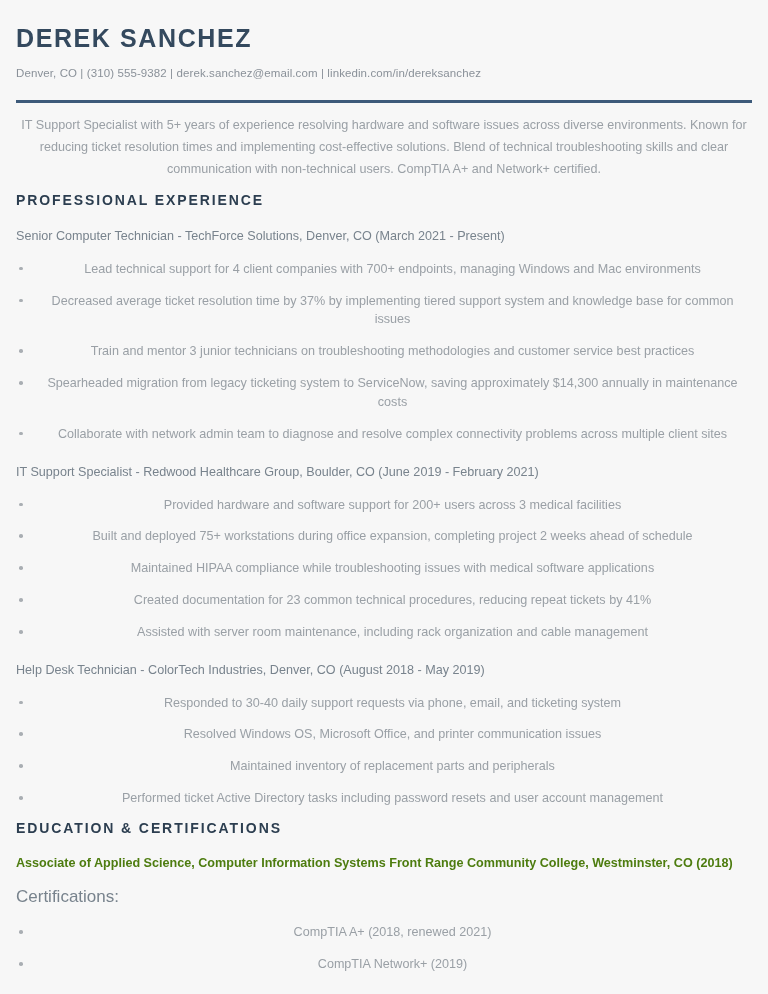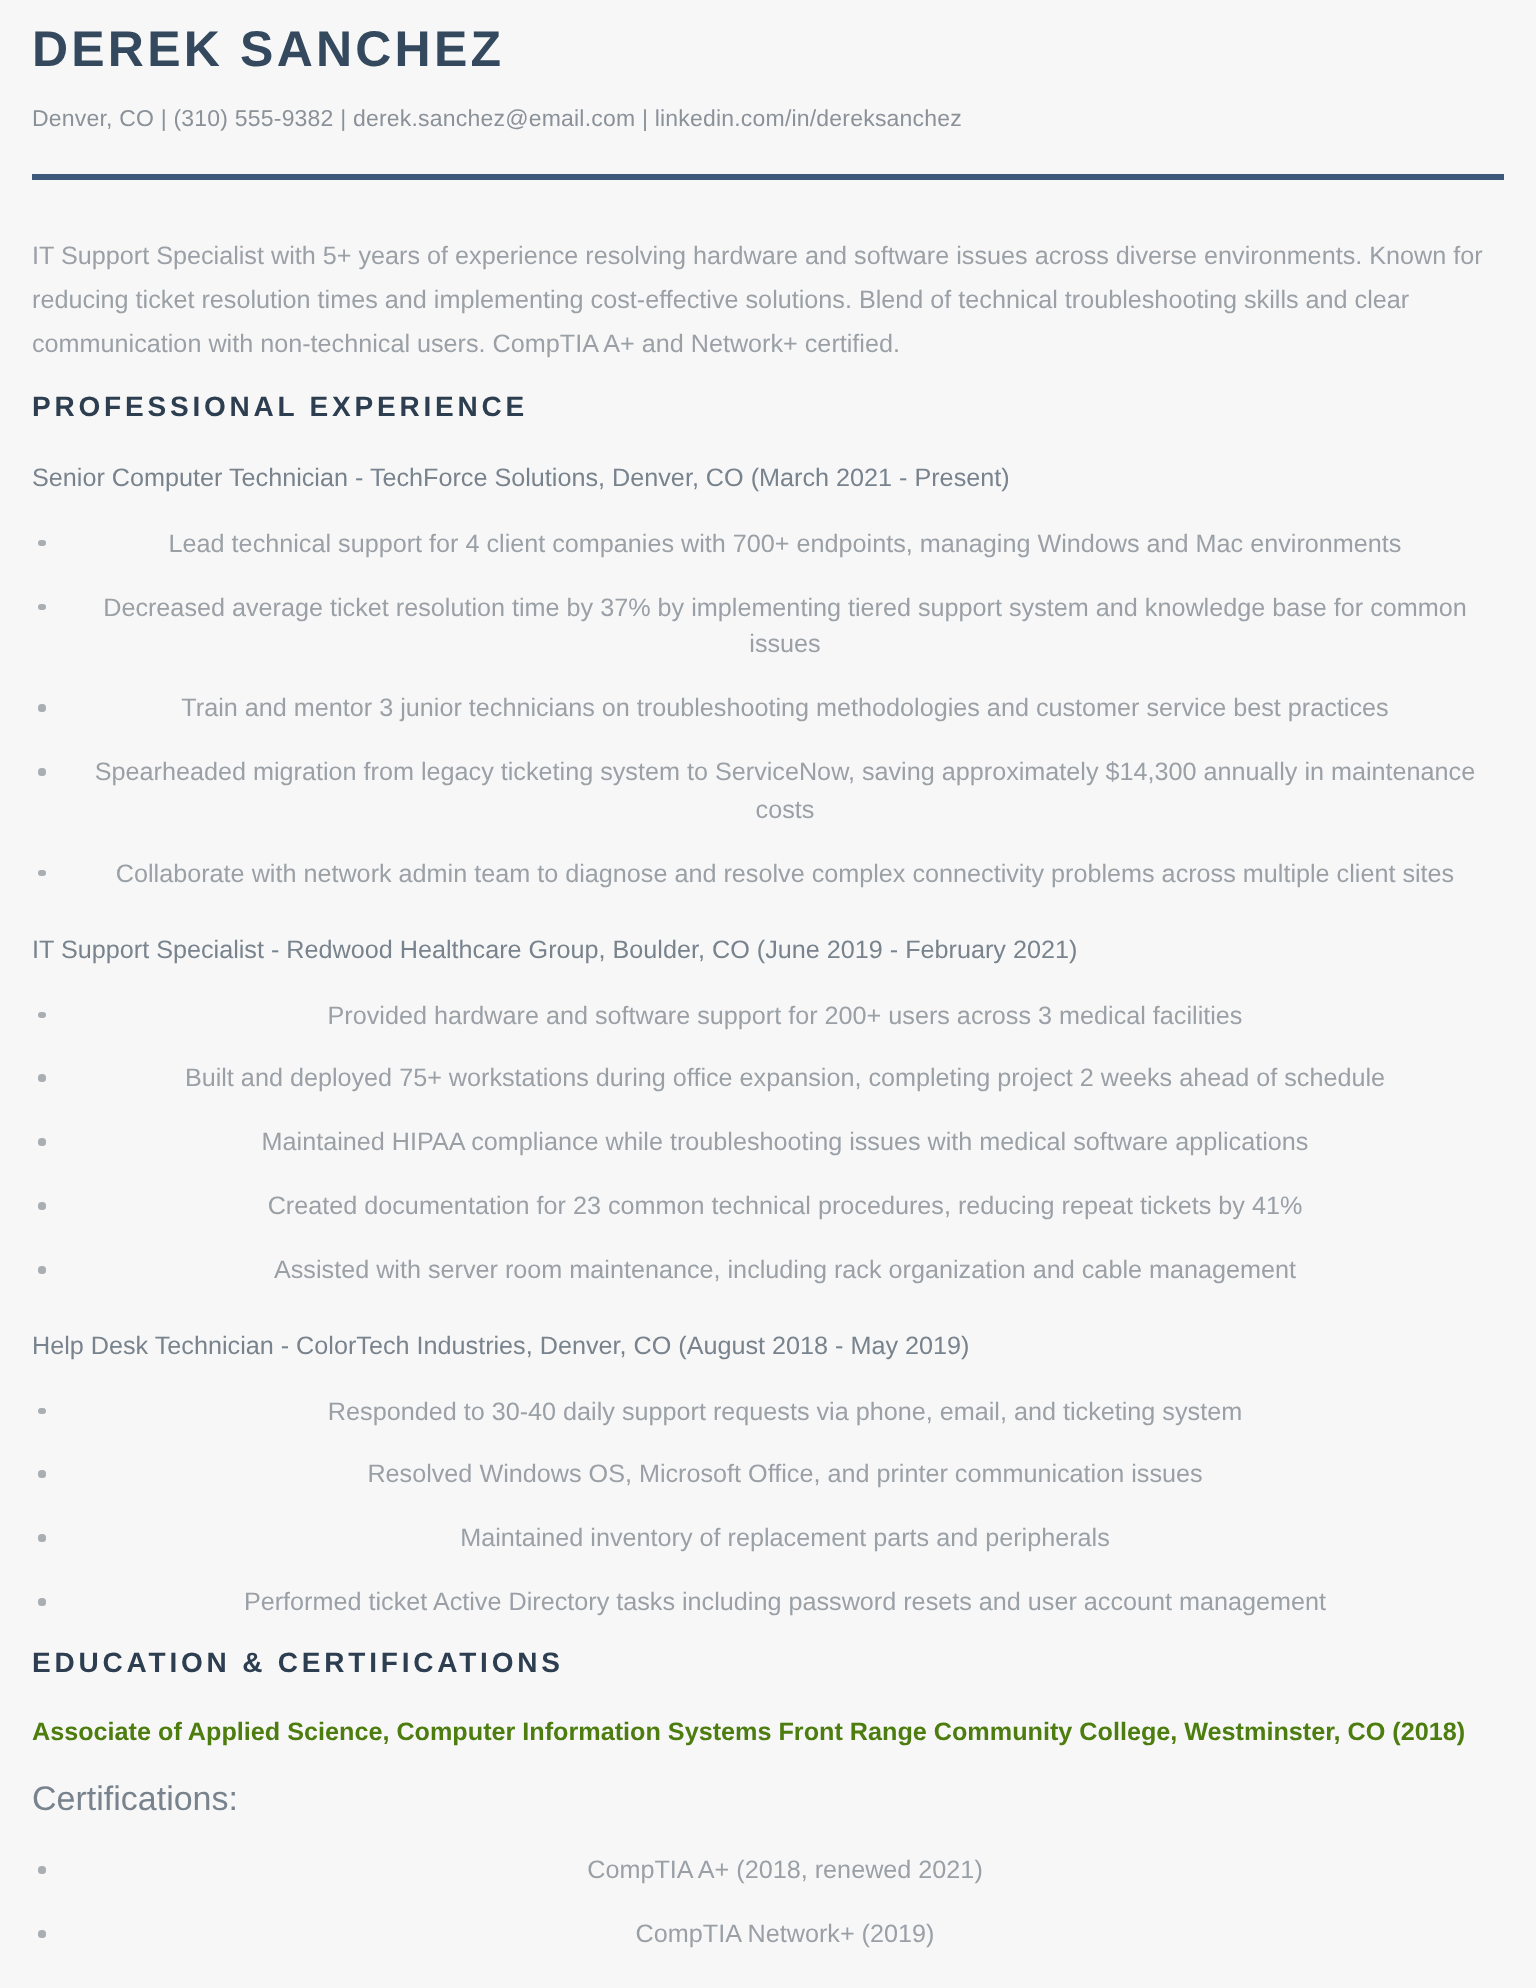--- a/index.html
+++ b/index.html
@@ -9,21 +9,21 @@
   }
   body {
     width: 768px;
     min-height: 994px;
     font-family: "Liberation Sans", sans-serif;
     -webkit-font-smoothing: antialiased;
   }
   .resume {
     width: 768px;
     box-sizing: border-box;
-    padding: 12px 16px 0 16px;
+    padding: 25px 16px 0 16px;
     background: #f7f7f7;
   }
   .name {
     font-size: 25px;
     font-weight: bold;
     color: #34495e;
     letter-spacing: 1.6px;
     line-height: 1.1;
     margin: 0 0 0 0;
   }
@@ -36,22 +36,22 @@
   }
   .rule {
     height: 0;
     border-top: 3px solid #3d5a7a;
     margin: 20px 0 0 0;
   }
   .summary {
     font-size: 12.6px;
     color: #9aa0a6;
     line-height: 1.72;
-    margin-top: 28px;
-    text-align: left;
+    margin-top: 12px;
+    text-align: center;
   }
   .section-heading {
     font-size: 14px;
     font-weight: bold;
     color: #2c3e50;
     letter-spacing: 1.9px;
     margin-bottom: 0;
   }
   .job-title {
     font-size: 12.6px;

